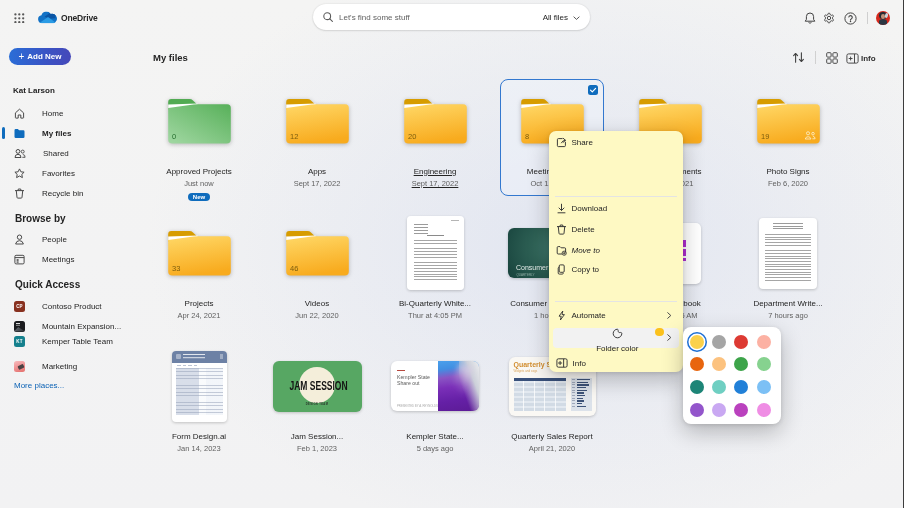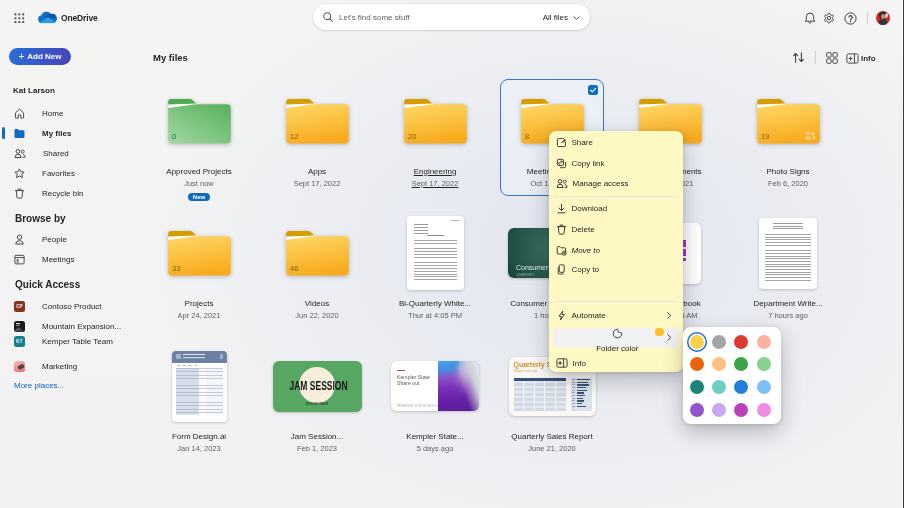--- a/index.html
+++ b/index.html
@@ -481,47 +481,30 @@
           <i style="width:7.5px;"></i>
           <i style="width:8.5px;"></i>
           <i style="width:6.5px;"></i>
           <i style="width:7.5px;"></i>
           <i style="width:5.5px;"></i>
           <i style="width:9px;"></i>
         </div>
   </div>
     </div>
   <div class="tname">Quarterly Sales Report</div>
-  <div class="tdate">June 21, 2020</div>
+  <div class="tdate">April 21, 2020</div>
 </div>
 
 <div class="abs" id="menu">
   <div class="mitem" style="top:1.8px;">
       <svg width="11" height="11" viewBox="0 0 11 11">
         <path d="M6.2,1.6 H2.4 Q1.4,1.6 1.4,2.6 V8.6 Q1.4,9.6 2.4,9.6 H8.4 Q9.4,9.6 9.4,8.6 V5.2" fill="none" stroke="#333" stroke-width="0.95" stroke-linecap="round"></path>
         <path d="M5.4,5.8 Q6.4,3.4 9.2,3.3 M7.2,1.3 L9.5,3.3 L7.2,5.3" fill="none" stroke="#333" stroke-width="0.95" stroke-linecap="round" stroke-linejoin="round"></path>
       </svg>
       <span class="mlabel">Share</span>
-    </div>
-  <div class="mitem" style="top:22.2px;">
-      <svg width="11" height="11" viewBox="0 0 11 11">
-        <rect x="1.3" y="1.3" width="6.2" height="6.2" rx="1.4" fill="none" stroke="#333" stroke-width="0.95"></rect>
-        <path d="M9.6,4.4 V8.2 Q9.6,9.7 8.1,9.7 H4.4" fill="none" stroke="#333" stroke-width="0.95" stroke-linecap="round"></path>
-        <path d="M3.5,4.8 L5.3,3.6 M4,5.9 Q3,6.6 2.5,5.9 T3,4.3 M4.8,3 Q5.6,2.3 6.2,3 T5.8,4.6" fill="none" stroke="#333" stroke-width="0.8" stroke-linecap="round"></path>
-      </svg>
-      <span class="mlabel">Copy link</span>
-    </div>
-  <div class="mitem" style="top:42.6px;">
-      <svg width="12" height="11" viewBox="0 0 12 11">
-        <circle cx="4" cy="3.4" r="1.9" fill="none" stroke="#333" stroke-width="0.95"></circle>
-        <path d="M1,9.5 a3,3.2 0 0 1 6,0 Z" fill="none" stroke="#333" stroke-width="0.95" stroke-linejoin="round"></path>
-        <circle cx="8.7" cy="3.6" r="1.5" fill="none" stroke="#333" stroke-width="0.85"></circle>
-        <path d="M8.3,9.3 h2.8 a2.4,2.7 0 0 0 -2.3,-2.8" fill="none" stroke="#333" stroke-width="0.85"></path>
-      </svg>
-      <span class="mlabel">Manage access</span>
     </div>
   <div class="msep" style="top:64.9px;"></div>
   <div class="mitem" style="top:67.5px;">
       <svg width="11" height="11" viewBox="0 0 11 11">
         <path d="M5.5,1.2 V7.2 M3,5 L5.5,7.5 L8,5 M2,9.8 H9" fill="none" stroke="#333" stroke-width="0.95" stroke-linecap="round" stroke-linejoin="round"></path>
       </svg>
       <span class="mlabel">Download</span>
     </div>
   <div class="mitem" style="top:88.2px;">
       <svg width="11" height="11" viewBox="0 0 11 11">

